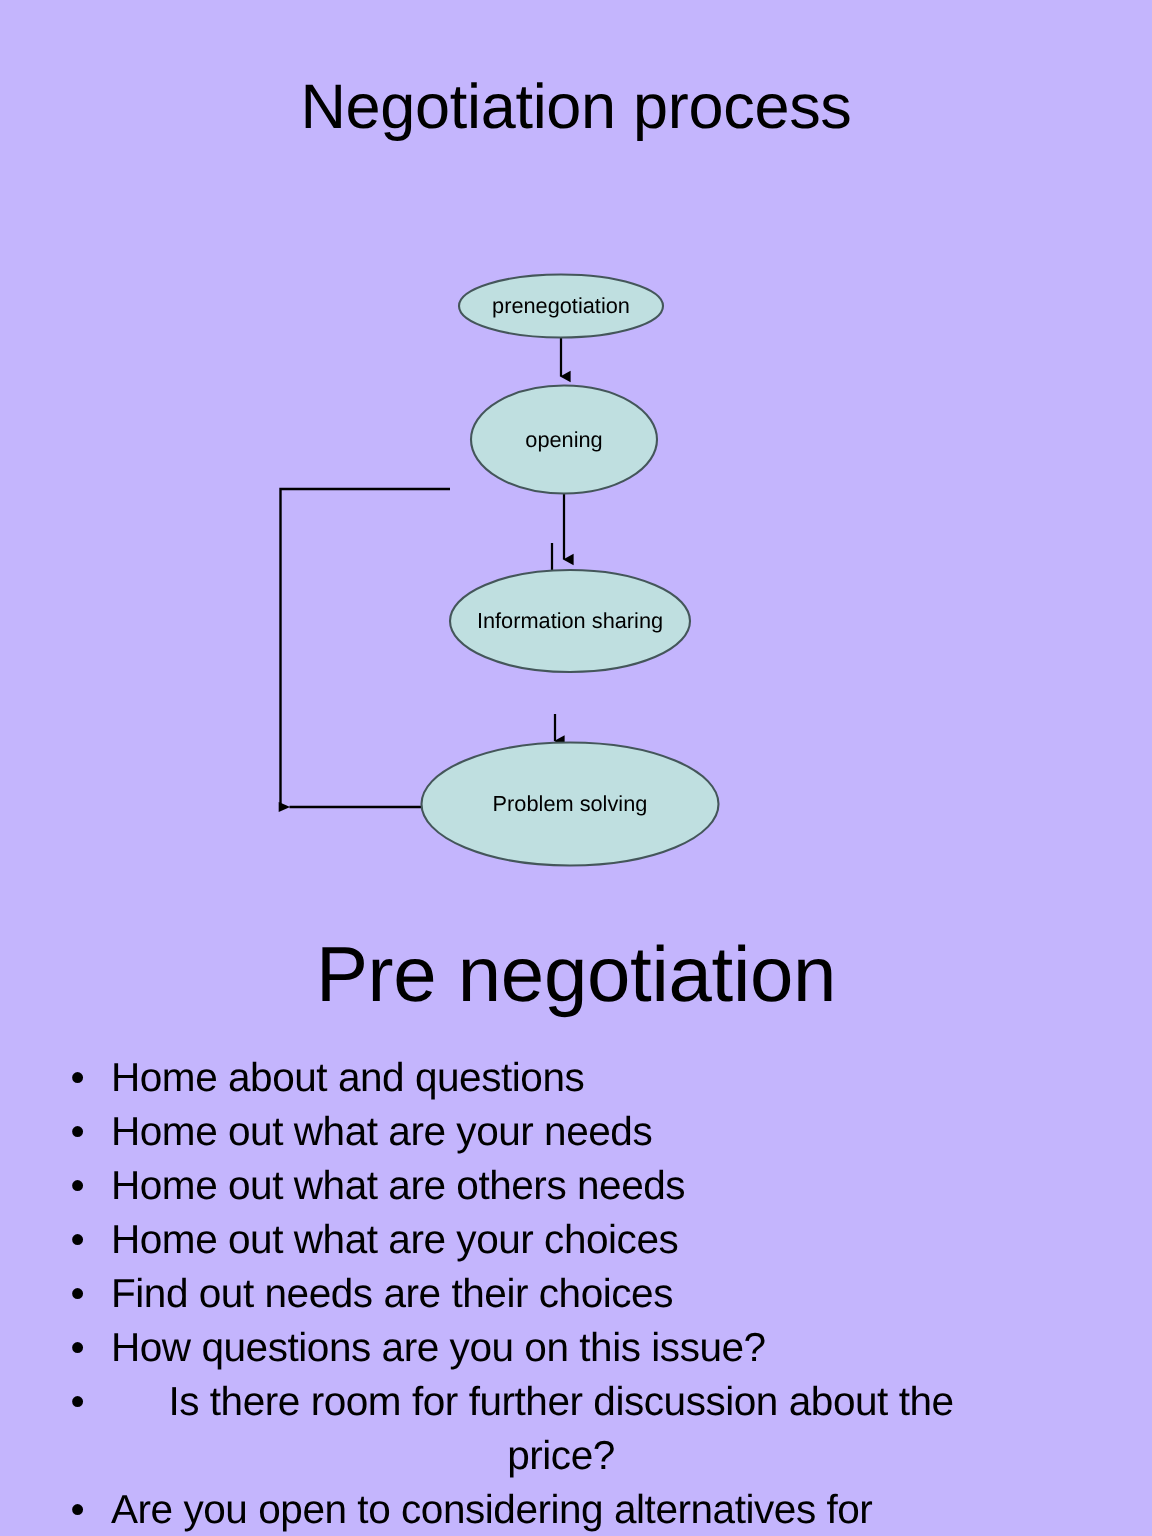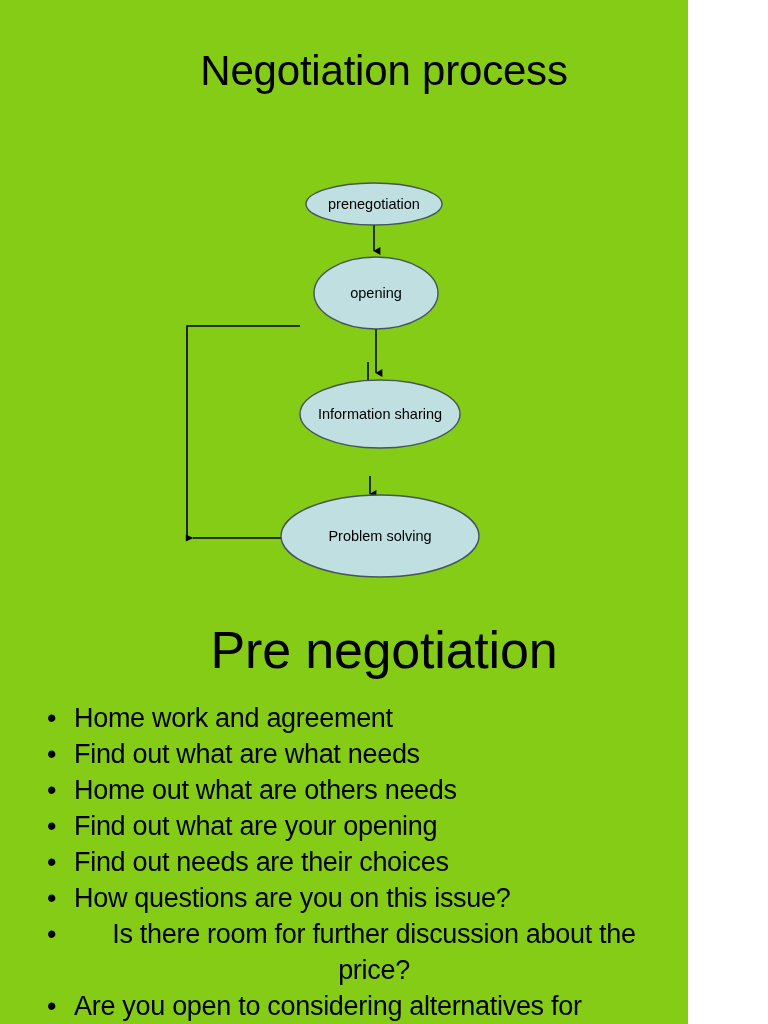--- a/index.html
+++ b/index.html
@@ -8,23 +8,23 @@
     padding: 0;
     background: #ffffff;
   }
   body {
     font-family: "Liberation Sans", sans-serif;
     color: #000000;
     -webkit-font-smoothing: antialiased;
   }
   #slide {
     position: relative;
-    width: 688px;
+    width: 768px;
     height: 1024px;
-    background: #84cc16;
+    background: #c4b5fd;
     overflow: hidden;
   }
 
   
   .slide-title {
     position: absolute;
     left: 0;
     width: 768px;
     text-align: center;
     font-size: 42px;
@@ -143,36 +143,36 @@
       </g>
     </svg>
   </div>
 
   <div class="slide-title" id="title-section">Pre negotiation</div>
 
   <div id="bullets">
 
     <div class="bullet-row">
       <span class="dot">•</span>
-      <span class="bullet-text">Home work and agreement</span>
+      <span class="bullet-text">Home about and questions</span>
     </div>
 
     <div class="bullet-row">
       <span class="dot">•</span>
-      <span class="bullet-text">Find out what are what needs</span>
+      <span class="bullet-text">Home out what are your needs</span>
     </div>
 
     <div class="bullet-row">
       <span class="dot">•</span>
       <span class="bullet-text">Home out what are others needs</span>
     </div>
 
     <div class="bullet-row">
       <span class="dot">•</span>
-      <span class="bullet-text">Find out what are your opening</span>
+      <span class="bullet-text">Home out what are your choices</span>
     </div>
 
     <div class="bullet-row">
       <span class="dot">•</span>
       <span class="bullet-text">Find out needs are their choices</span>
     </div>
 
     <div class="bullet-row">
       <span class="dot">•</span>
       <span class="bullet-text">How questions are you on this issue?</span>

